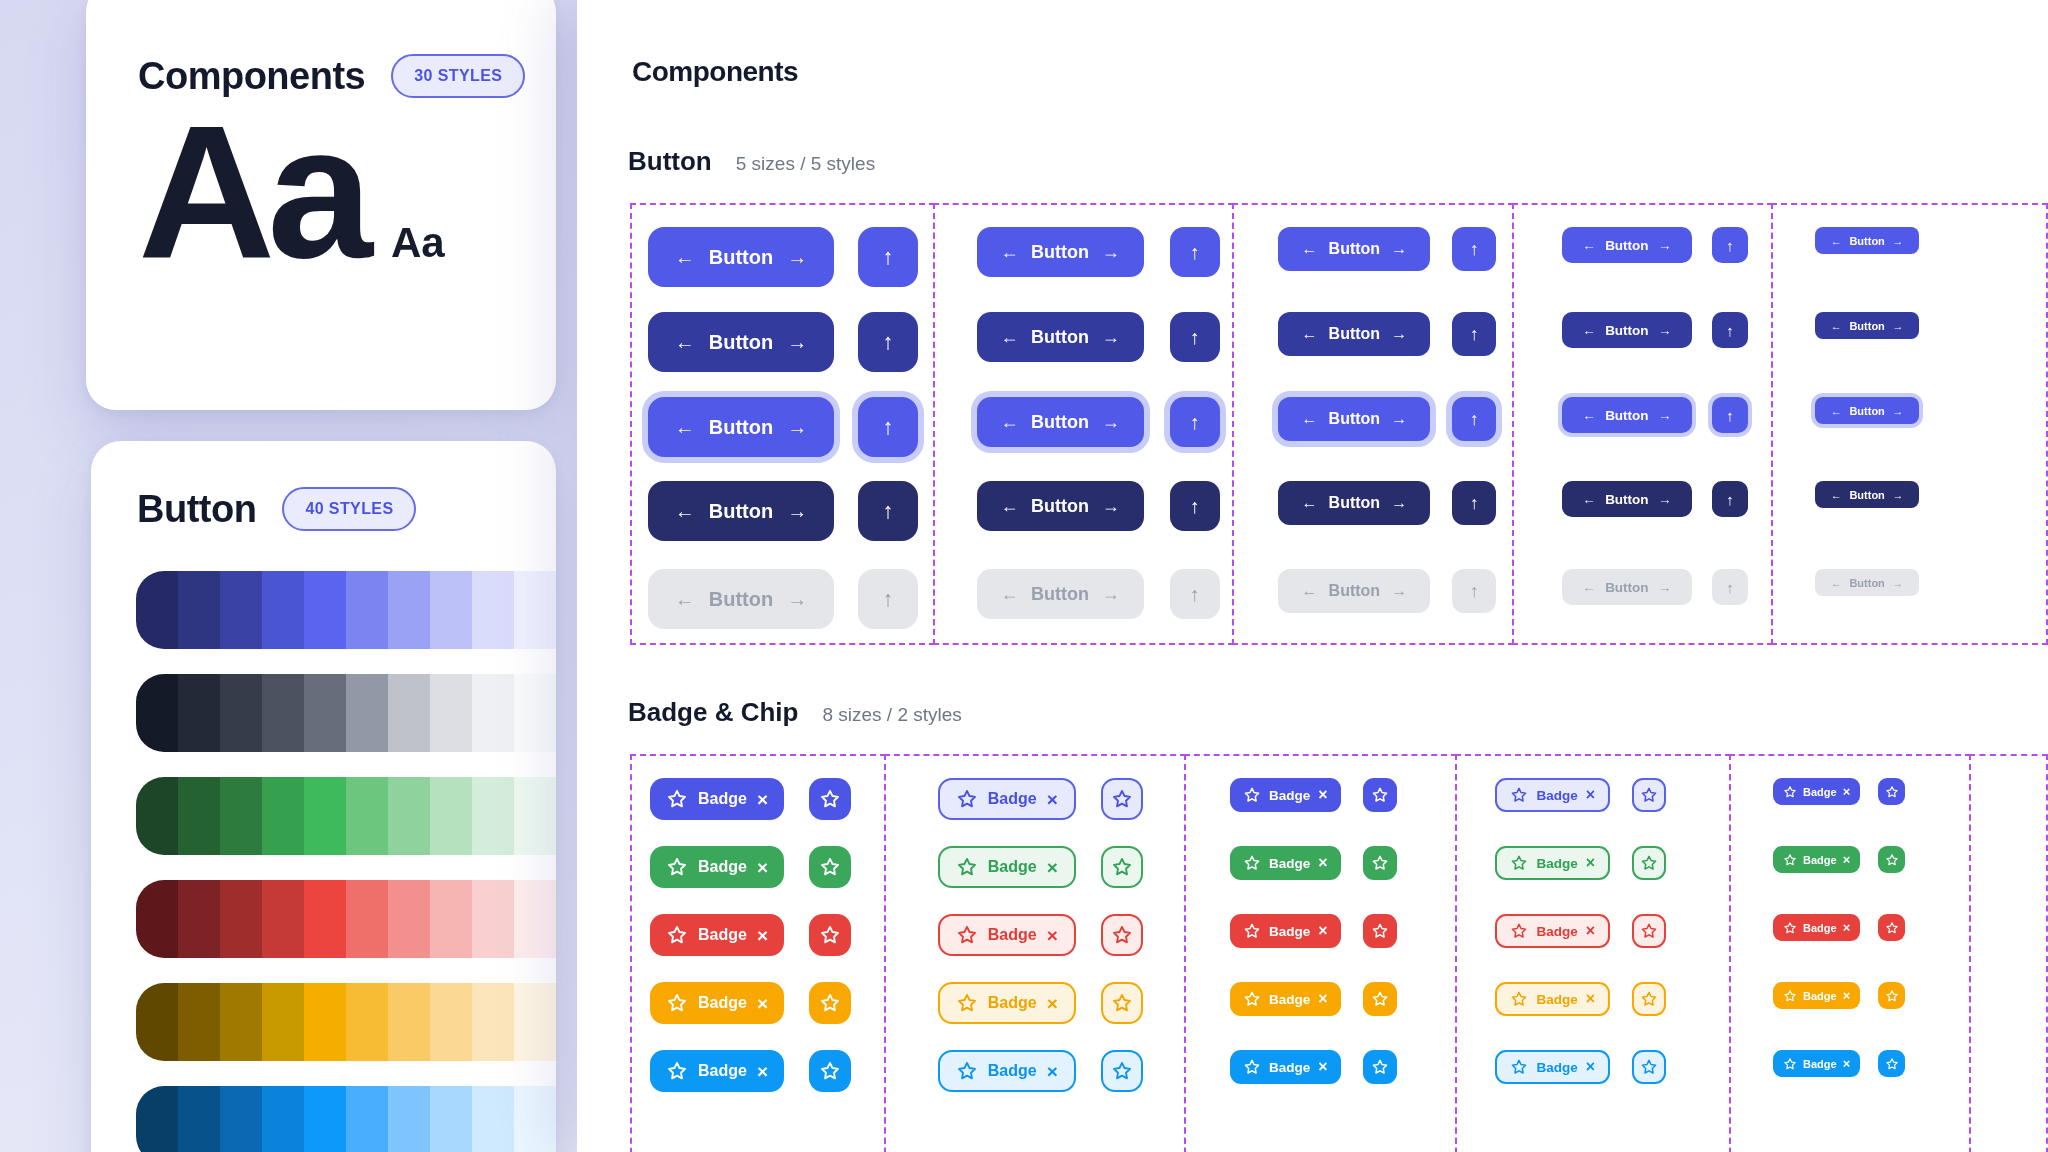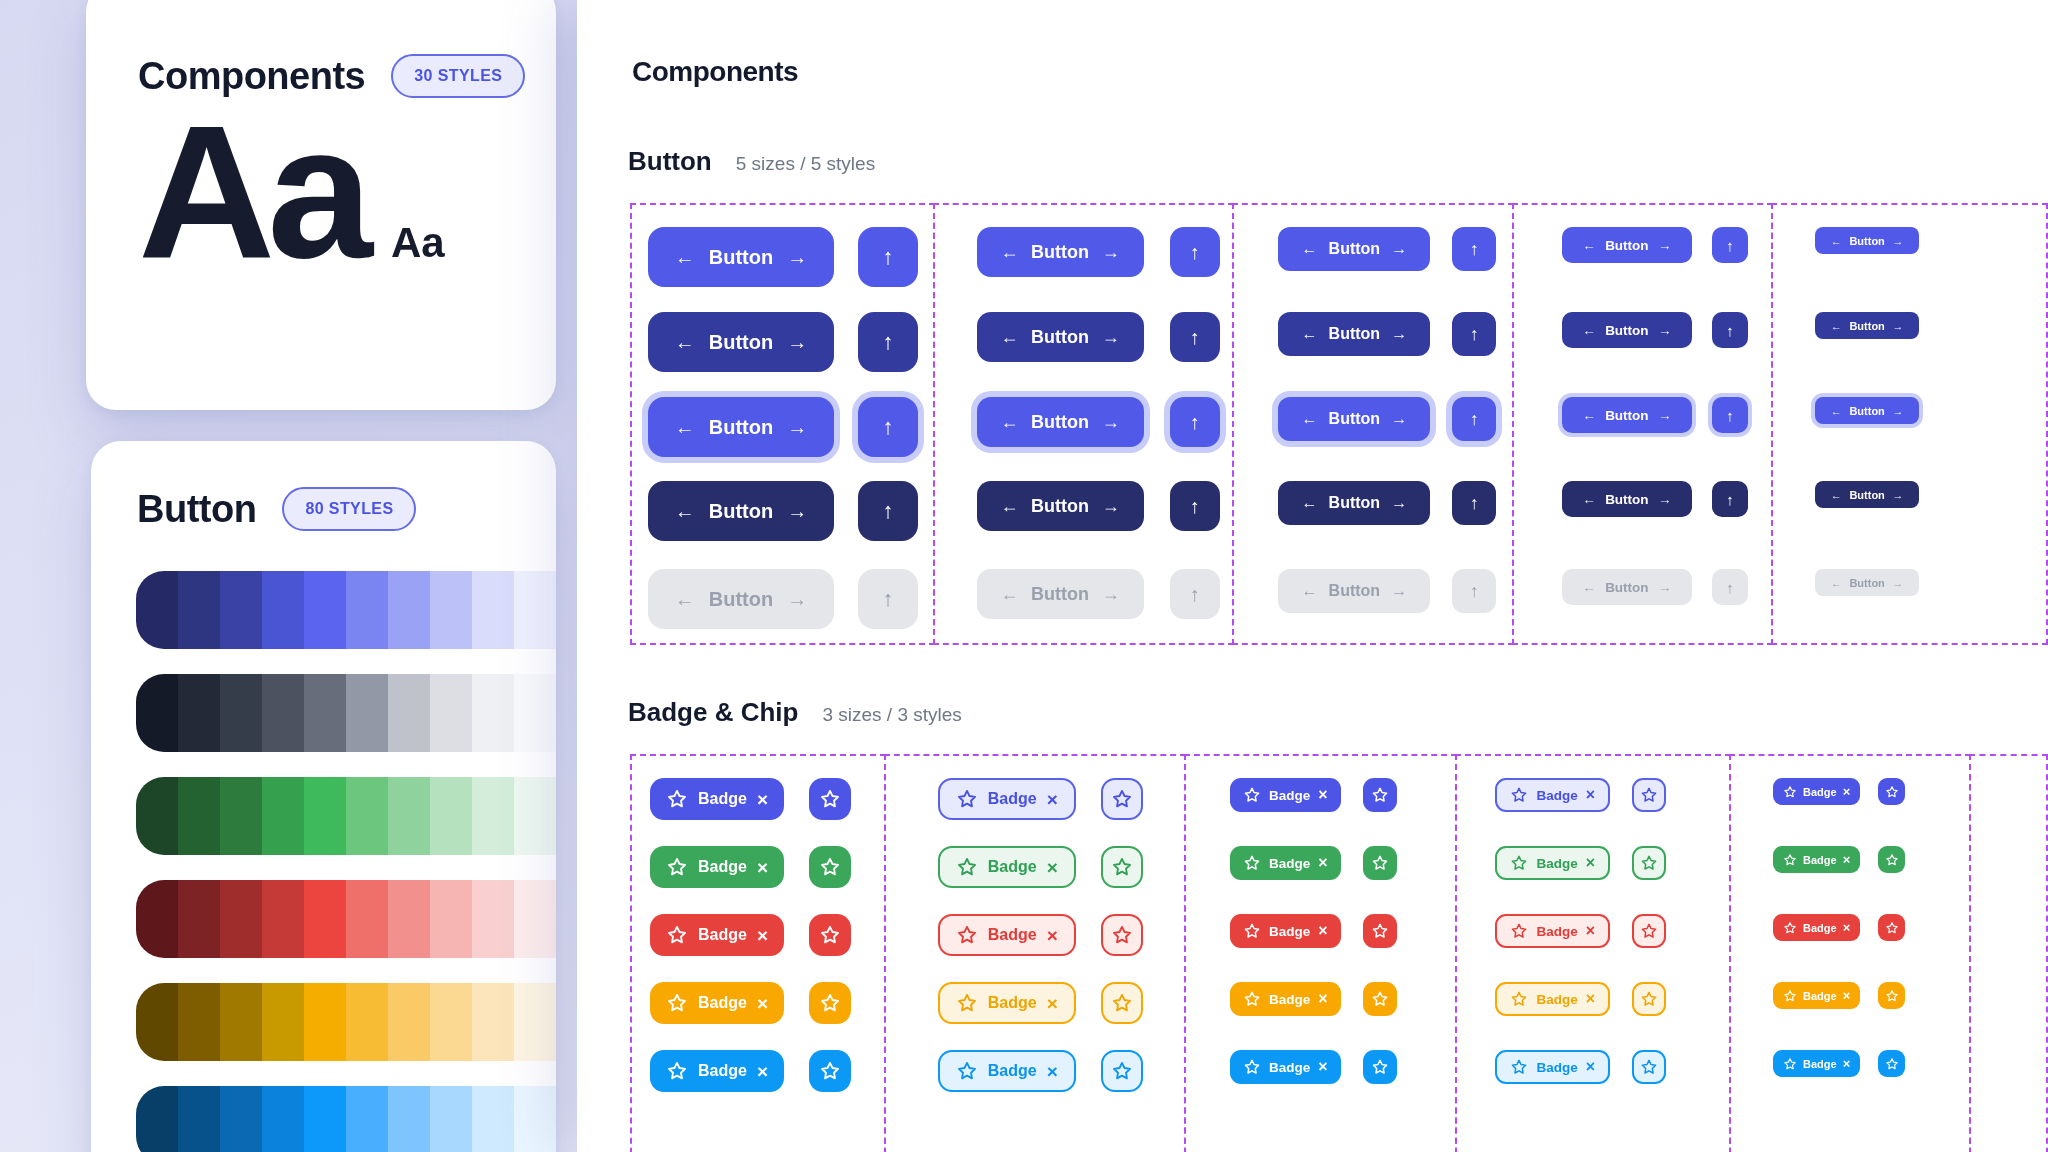--- a/index.html
+++ b/index.html
@@ -108,21 +108,21 @@
   </div>
   <div class="specimen">
     <span class="aa-big">Aa</span>
     <span class="aa-small">Aa</span>
   </div>
 </section>
 
 <section class="card colors-card">
   <div class="card-head">
     <h1 class="card-title">Button</h1>
-    <span class="pill-badge">80 STYLES</span>
+    <span class="pill-badge">40 STYLES</span>
   </div>
   <div class="swatch-rows">
     <div class="swatch-row">
         <div class="sw" style="background: rgb(37, 42, 102);"></div>
         <div class="sw" style="background: rgb(46, 53, 129);"></div>
         <div class="sw" style="background: rgb(58, 67, 165);"></div>
         <div class="sw" style="background: rgb(74, 85, 212);"></div>
         <div class="sw" style="background: rgb(90, 100, 239);"></div>
         <div class="sw" style="background: rgb(123, 133, 242);"></div>
         <div class="sw" style="background: rgb(154, 162, 245);"></div>
@@ -451,21 +451,21 @@
             <span class="arrow">←</span>
             <span>Button</span>
             <span class="arrow">→</span>
           </button>
         </div>
     </div>
   </div>
 
   <div class="sect-head bdg-head">
     <h2 class="sect-title">Badge &amp; Chip</h2>
-    <span class="sect-meta">3 sizes / 3 styles</span>
+    <span class="sect-meta">8 sizes / 2 styles</span>
   </div>
 
   <div class="board bdg-board">
 
     <div class="bgrp b1 bdg-lg st-filled">
       <div class="brow2 br1 bdg-lg">
           <button class="bdg-pill c-indigo">
             <svg class="star" viewBox="0 0 24 24">
               <path d="M12 3.2l2.7 5.5 6.1.9-4.4 4.3 1 6.1L12 17.1 6.6 20l1-6.1-4.4-4.3 6.1-.9z" fill="none" stroke="currentColor" stroke-width="2" stroke-linejoin="round"></path>
             </svg>

